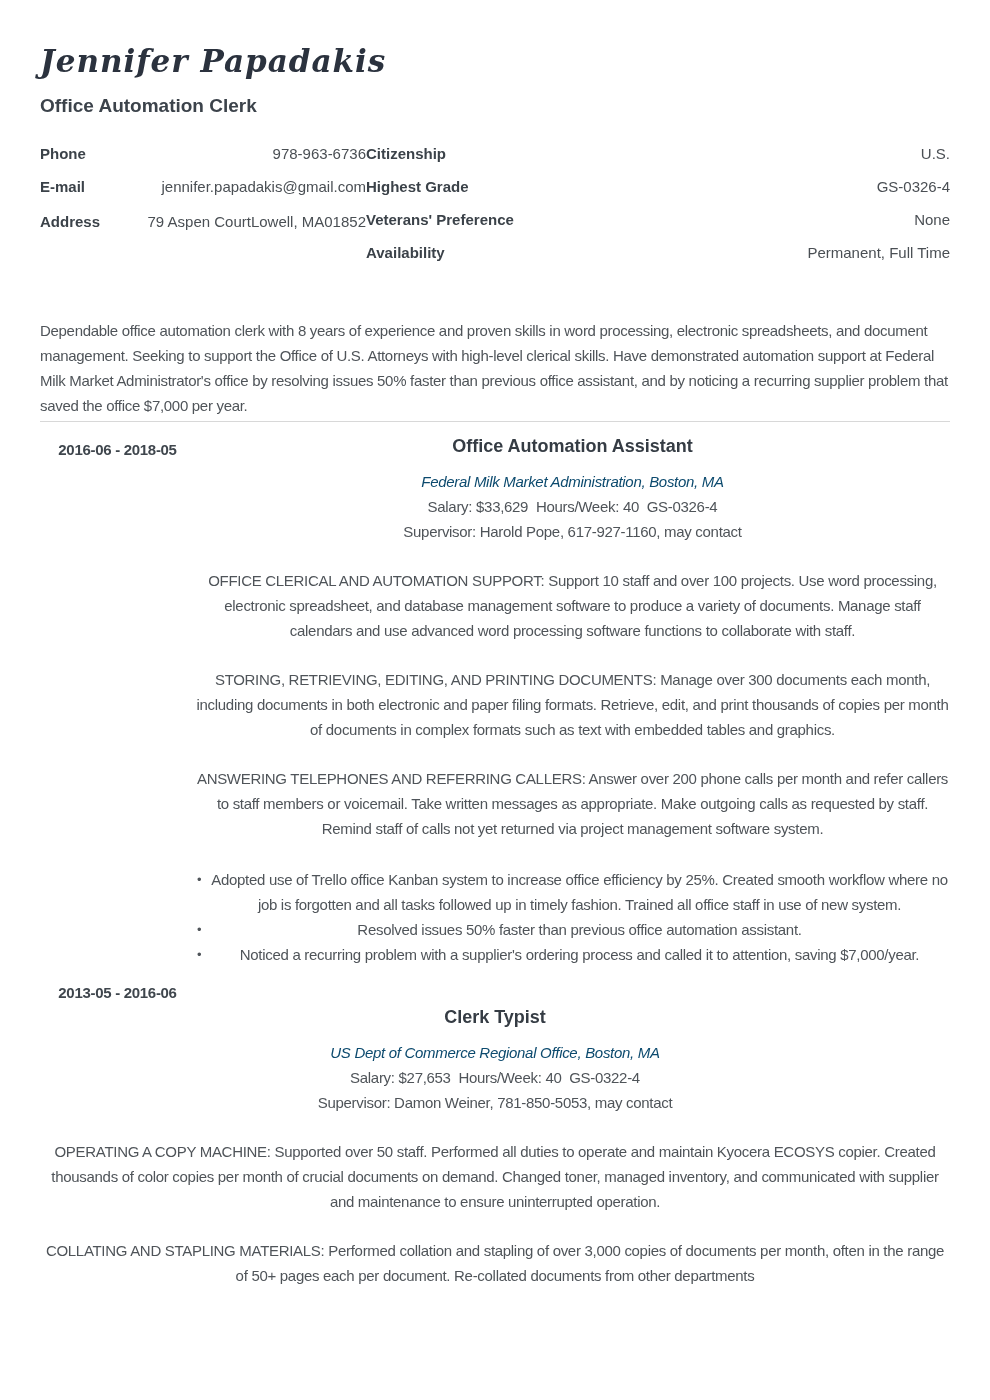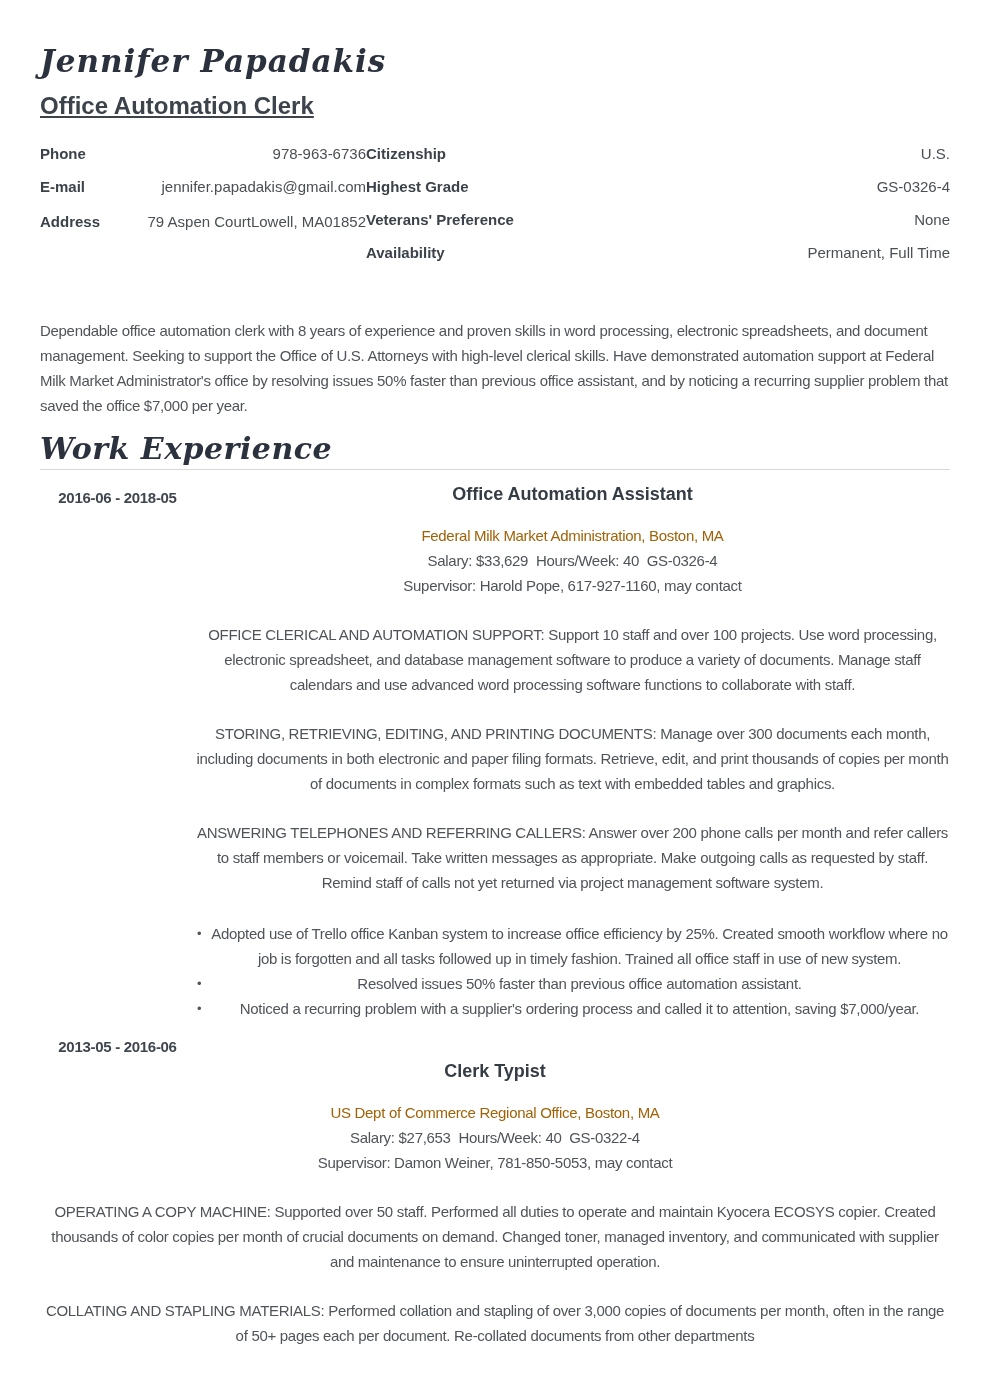--- a/index.html
+++ b/index.html
@@ -15,23 +15,22 @@
   
   .name {
     margin: 0; padding: 0;
     font-family: "DejaVu Serif", serif;
     font-style: italic; font-weight: 700;
     font-size: 31px; line-height: 50px; letter-spacing: 1px;
     color: #2b323e;
   }
   .job-title {
     margin: 9px 0 0 0;
-    font-size: 24px; font-weight: 700; line-height: 22px;
+    font-size: 19px; font-weight: 700; line-height: 22px;
     color: #3c434b;
-    text-decoration: underline;
   }
 
   
   .contact { display: flex; margin-top: 26px; font-size: 15px; }
   .contact-col-left  { width: 326px; flex: none; }
   .contact-col-right { flex: 1; }
   .crow { display: flex; line-height: 21px; margin-bottom: 12px; justify-content: space-between; }
   .crow.addr { line-height: 25px; }
   .clabel { font-weight: 700; color: #3b4249; margin-right: 9px; white-space: nowrap; }
   .cvalue { color: #4a4f54; }
@@ -61,22 +60,22 @@
     width: 155px; flex: none; padding-top: 3px;
     font-size: 15px; font-weight: 700; line-height: 25px; letter-spacing: -0.3px;
     color: #3f464d;
   }
   .jbody { flex: 1; min-width: 0; }
   .jtitle {
     margin: 0; font-size: 18px; font-weight: 700; line-height: 25px;
     color: #353c44;
   }
   .company {
-    margin-top: 16px; 
-    font-size: 15px; line-height: 25px; letter-spacing: -0.3px; color: #a16207;
+    margin-top: 10px; font-style: italic;
+    font-size: 15px; line-height: 25px; letter-spacing: -0.3px; color: #0c4a6e;
   }
   .meta {
     font-size: 15px; line-height: 25px; letter-spacing: -0.3px; color: #4f5459;
     white-space: pre-wrap;
   }
   .para {
     margin: 24px 0 0 0;
     font-size: 15px; line-height: 25px; letter-spacing: -0.3px; color: #4f5459;
   }
   .para.strong { font-weight: 700; color: #3c434b; letter-spacing: -0.2px; margin-top: 25px; }
@@ -136,21 +135,20 @@
       <div class="crow">
         <span class="clabel">Availability</span>
         <span class="cvalue">Permanent, Full Time</span>
       </div>
     </div>
   </section>
 
   <p class="summary">Dependable office automation clerk with 8 years of experience and proven skills in word processing, electronic spreadsheets, and document management. Seeking to support the Office of U.S. Attorneys with high-level clerical skills. Have demonstrated automation support at Federal Milk Market Administrator's office by resolving issues 50% faster than previous office assistant, and by noticing a recurring supplier problem that saved the office $7,000 per year.</p>
 
   <section>
-    <h2 class="section-heading">Work Experience</h2>
     <hr class="divider">
 
     <article class="job">
       <div class="dates">2016-06 - 2018-05</div>
       <div class="jbody">
         <h3 class="jtitle">Office Automation Assistant</h3>
         <div class="company">Federal Milk Market Administration, Boston, MA</div>
         <div class="meta">Salary: $33,629  Hours/Week: 40  GS-0326-4</div>
         <div class="meta">Supervisor: Harold Pope, 617-927-1160, may contact</div>
         <p class="para">OFFICE CLERICAL AND AUTOMATION SUPPORT: Support 10 staff and over 100 projects. Use word processing, electronic spreadsheet, and database management software to produce a variety of documents. Manage staff calendars and use advanced word processing software functions to collaborate with staff.</p>

